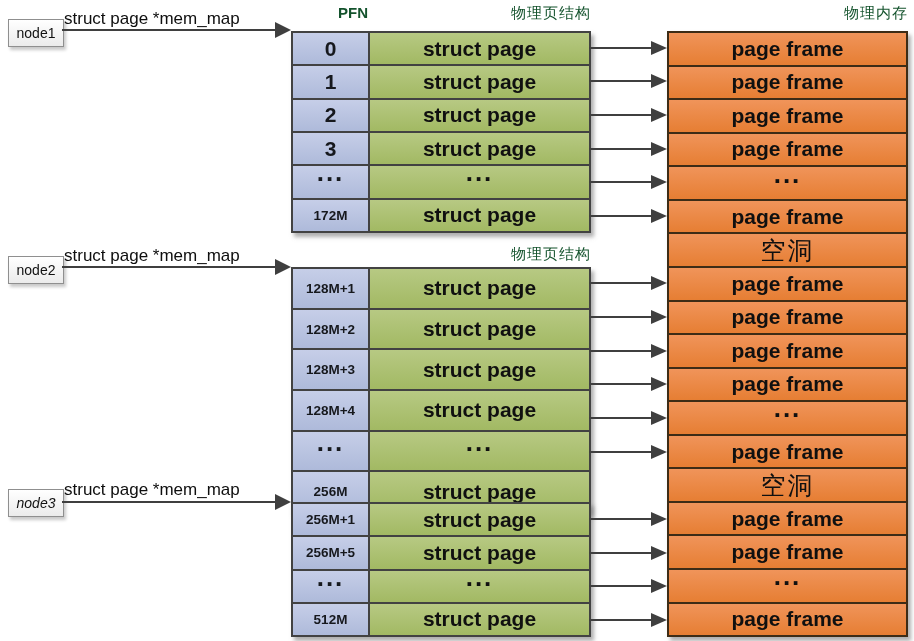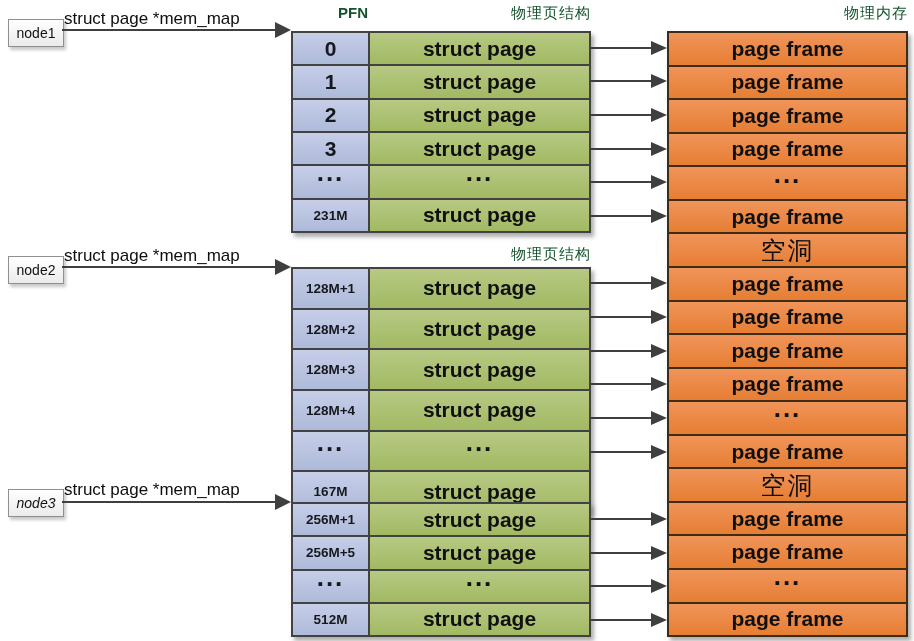--- a/index.html
+++ b/index.html
@@ -155,21 +155,21 @@
     <div class="trow">
       <div class="pfn-cell dots">
           <span>...</span>
         </div>
       <div class="struct-cell dots">
           <span>...</span>
         </div>
     </div>
     <div class="trow">
       <div class="pfn-cell sm">
-          <span>231M</span>
+          <span>172M</span>
         </div>
       <div class="struct-cell">
           <span>struct page</span>
         </div>
     </div>
   </div>
 
   <div class="ltable" id="t2">
     <div class="trow">
       <div class="pfn-cell sm">
@@ -206,21 +206,21 @@
     <div class="trow">
       <div class="pfn-cell dots">
           <span>...</span>
         </div>
       <div class="struct-cell dots">
           <span>...</span>
         </div>
     </div>
     <div class="trow">
       <div class="pfn-cell sm">
-          <span>167M</span>
+          <span>256M</span>
         </div>
       <div class="struct-cell">
           <span>struct page</span>
         </div>
     </div>
   </div>
 
   <div class="ltable" id="t3">
     <div class="trow">
       <div class="pfn-cell sm">

